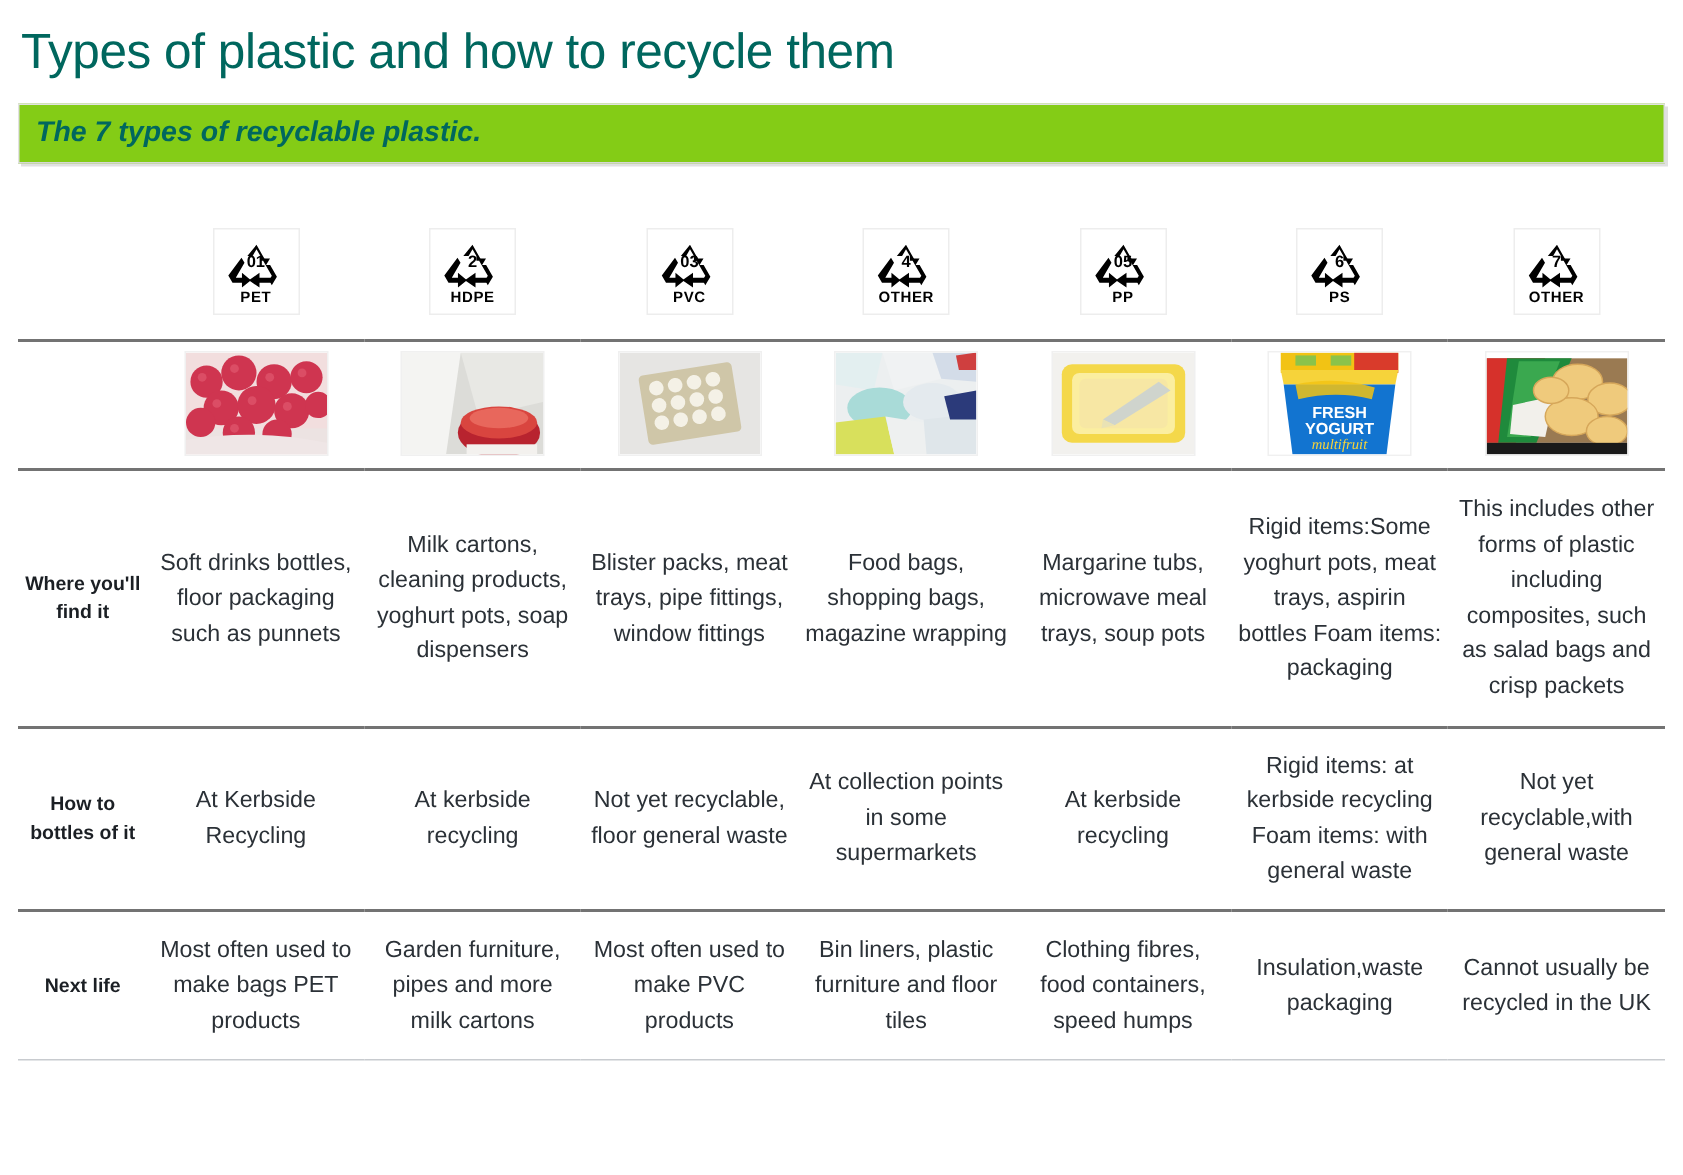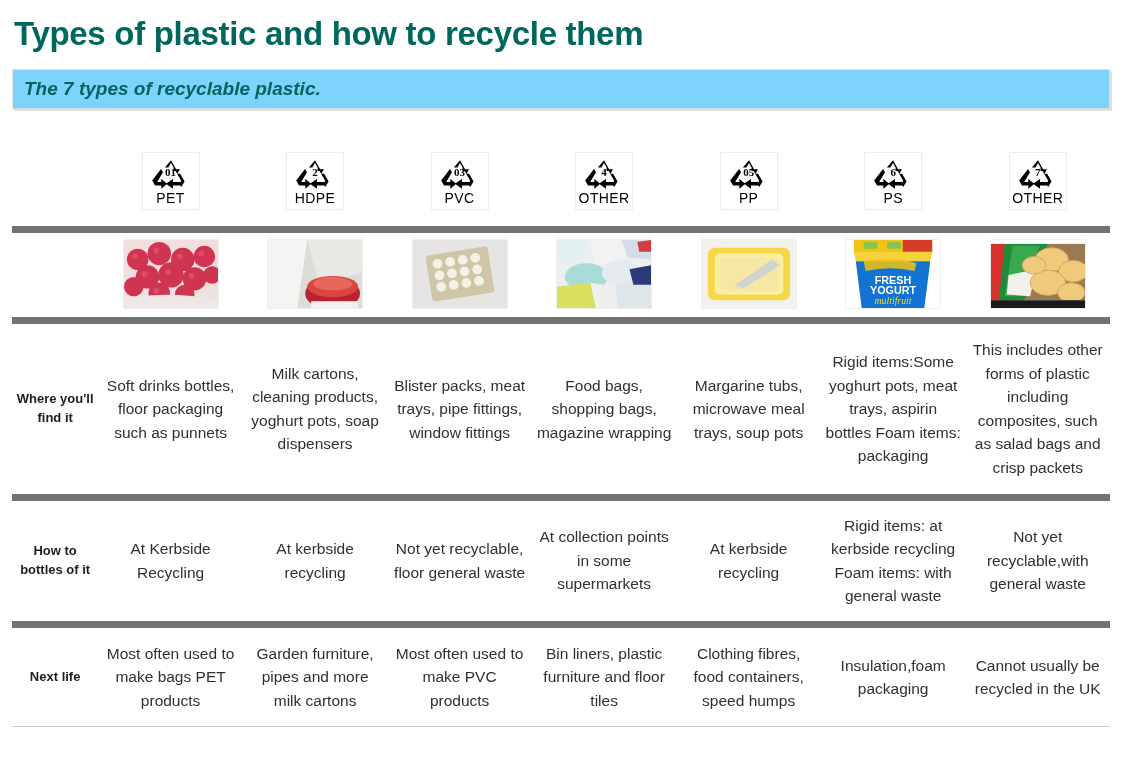--- a/index.html
+++ b/index.html
@@ -18,31 +18,31 @@
     position: relative;
     width: 1122px;
     height: 783px;
     box-sizing: border-box;
     padding: 0 12px;
   }
 
   
   .page-title {
     font-size: 33px;
-    font-weight: bold;
+    font-weight: normal;
     color: #00675e;
     letter-spacing: -0.3px;
     margin: 16px 0 0 2px;
     line-height: 1.1;
     white-space: nowrap;
   }
   .subtitle-bar {
     margin-top: 17px;
     height: 40px;
-    background: #7dd3fc;
+    background: #84cc16;
     border: 1px solid #e2e2e2;
     border-right-color: #dcdcdc;
     border-bottom-color: #d6d6d6;
     box-shadow: 2px 2px 0 0 #e0e0e0;
     display: flex;
     align-items: center;
     box-sizing: border-box;
     padding-left: 11px;
     width: 1098px;
   }
@@ -62,21 +62,21 @@
   }
   .ptable td {
     vertical-align: middle;
     text-align: center;
     padding: 0;
   }
   .col-label { width: 86px; }
   .col-data  { width: 144px; }
 
   .row-sep td {
-    border-top: 7px solid #737373;
+    border-top: 2px solid #737373;
   }
   .row-bottom td {
     border-top: 1px solid #c8cbcf;
     height: 0;
     padding: 0;
   }
 
   
   .sym-row td { padding: 10px 0 16px 0; }
   .sym-tile {
@@ -100,25 +100,25 @@
   .sym-glyph svg { display: block; }
   .sym-num {
     position: absolute;
     left: 0; right: 0;
     top: 9px;
     text-align: center;
     font-size: 11px;
     font-weight: bold;
     color: #000;
     line-height: 1;
-    font-family: Liberation Serif, serif;
+    font-family: Liberation Sans, sans-serif;
   }
   .sym-code {
-    font-size: 14px;
-    font-weight: normal;
+    font-size: 10px;
+    font-weight: bold;
     letter-spacing: 0.4px;
     color: #000;
     margin-top: -1px;
   }
 
   
   .img-row td { padding: 6px 0 8px 0; }
   .thumb {
     width: 96px;
     height: 70px;
@@ -436,21 +436,21 @@
         <td class="cell">Not yet recyclable,with general waste</td>
       </tr>
 
       <tr class="r-next row-sep">
         <td class="rowlabel">Next life</td>
         <td class="cell">Most often used to make bags PET products</td>
         <td class="cell">Garden furniture, pipes and more milk cartons</td>
         <td class="cell">Most often used to make PVC products</td>
         <td class="cell">Bin liners, plastic furniture and floor tiles</td>
         <td class="cell">Clothing fibres, food containers, speed humps</td>
-        <td class="cell">Insulation,foam packaging</td>
+        <td class="cell">Insulation,waste packaging</td>
         <td class="cell">Cannot usually be recycled in the UK</td>
       </tr>
 
       <tr class="row-bottom">
         <td></td>
           <td></td>
         <td></td>
           <td></td>
         <td></td>
           <td></td>

